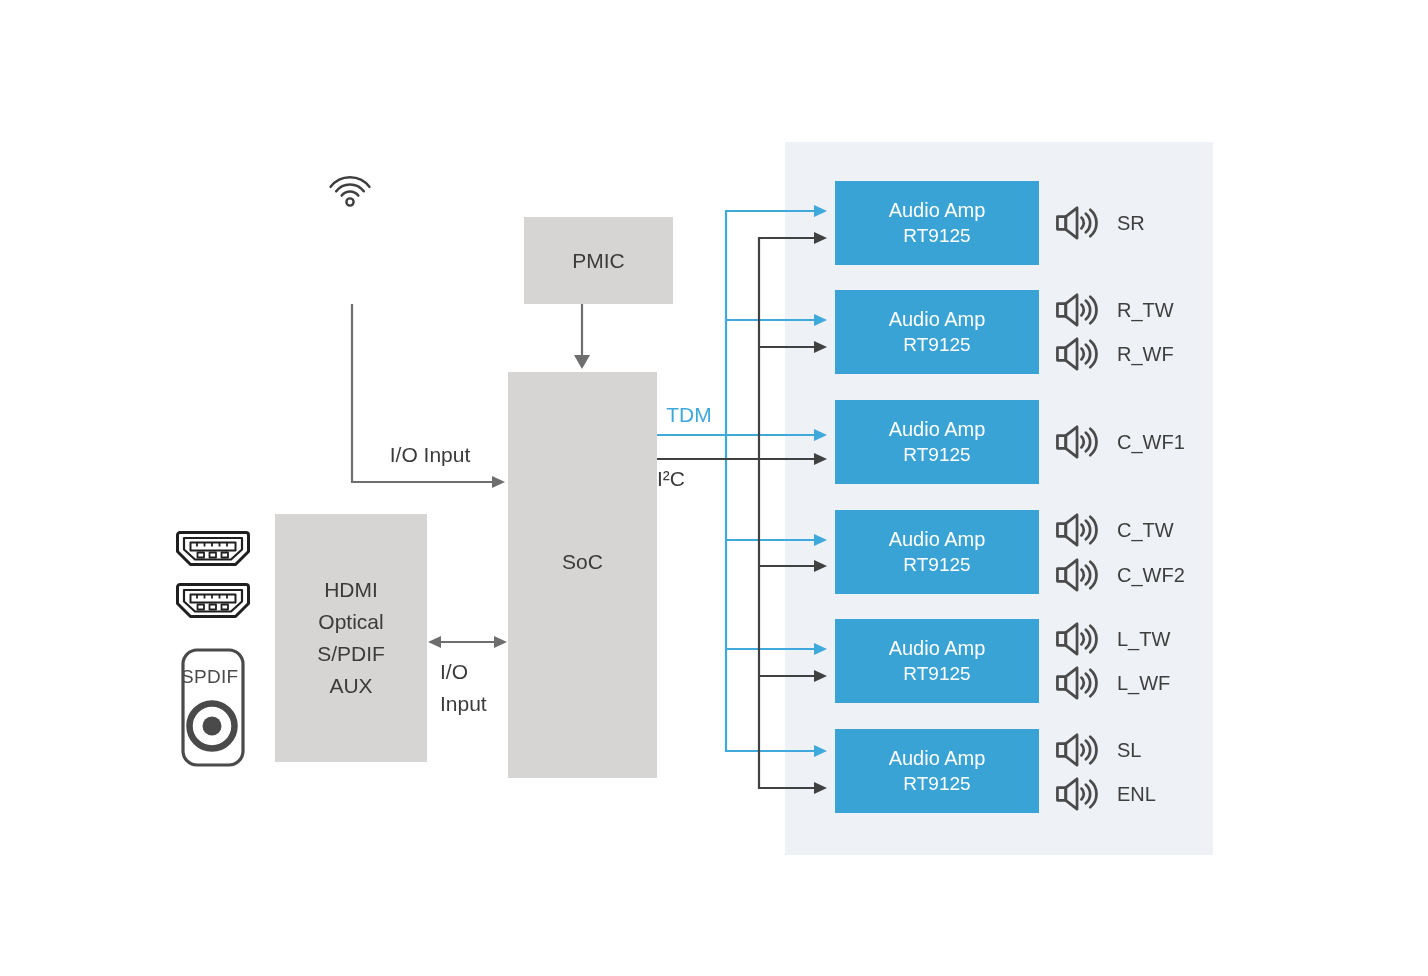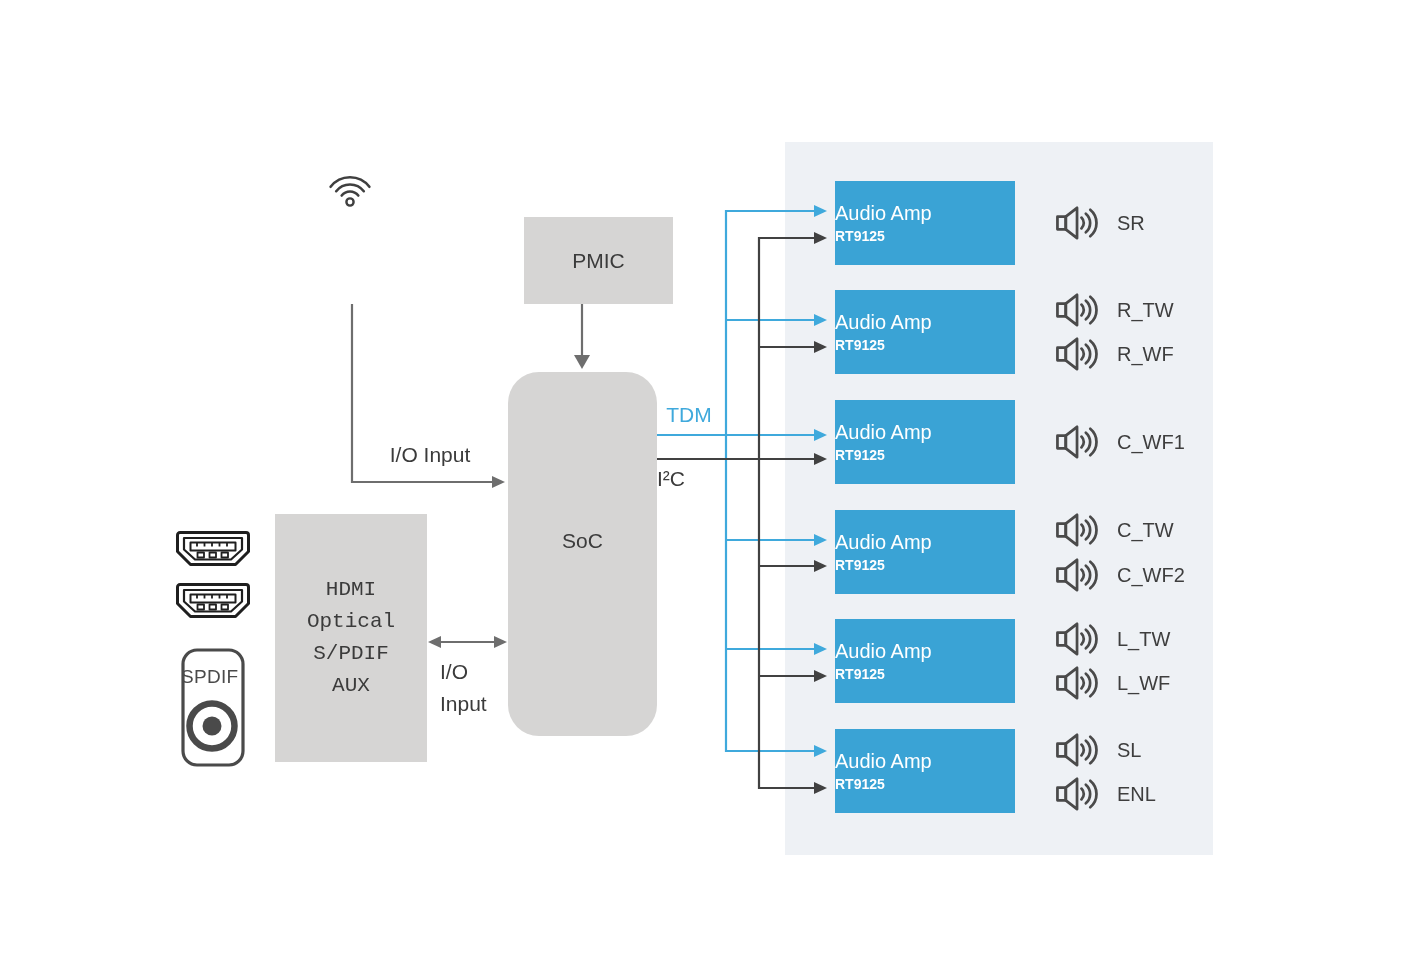--- a/index.html
+++ b/index.html
@@ -9,28 +9,28 @@
   }
   :root{
     --amp-blue:#3AA3D5; --wire-blue:#3FA9DC; --wire-gray:#6E6E6E; --wire-dark:#414141;
     --panel-bg:#EEF1F5; --block-gray:#D6D5D4; --ink:#3B3B3B; --icon-ink:#4A4A4A; --hdmi-ink:#1F1F1F;
   }
   
   .gblock{position:absolute;background:var(--block-gray);display:flex;flex-direction:column;
           align-items:center;justify-content:center;text-align:center;font-size:21px;line-height:31px;}
   .bt{left:275px;top:217px;width:152px;height:87px;}
   .pmic{left:508px;top:217px;width:149px;height:87px;margin-left:16px;}
-  .soc{left:508px;top:372px;width:149px;height:364px;border-radius:31px;}
-  .src{left:275px;top:514px;width:152px;height:248px;line-height:32px;font-family:Liberation Mono, monospace;}
+  .soc{left:508px;top:372px;width:149px;height:406px;}
+  .src{left:275px;top:514px;width:152px;height:248px;line-height:32px;}
   
   .panel{position:absolute;left:785px;top:142px;width:428px;height:713px;background:var(--panel-bg);}
-  .amp{position:absolute;left:835px;width:180px;height:84px;background:var(--amp-blue);
-       display:flex;flex-direction:column;align-items:flex-start;justify-content:center;gap:3px;color:#fff;}
+  .amp{position:absolute;left:835px;width:204px;height:84px;background:var(--amp-blue);
+       display:flex;flex-direction:column;align-items:center;justify-content:center;gap:3px;color:#fff;}
   .amp-t{font-size:20px;}
-  .amp-p{font-size:14px;font-weight:bold;}
+  .amp-p{font-size:19px;font-weight:normal;}
   
   .lbl{position:absolute;font-size:21px;color:var(--ink);}
   .lbl-io-top{left:355px;top:443px;width:150px;text-align:center;}
   .lbl-io-side{left:440px;top:656px;line-height:32px;}
   .lbl-tdm{left:659px;top:403px;width:60px;text-align:center;color:var(--wire-blue);}
   .lbl-i2c{left:657px;top:467px;width:60px;text-align:left;}
   .lbl-spdif{left:181px;top:666px;width:44px;text-align:center;font-size:19px;color:var(--icon-ink);letter-spacing:.3px;}
   
   svg.wires{position:absolute;left:0;top:0;pointer-events:none;}
   .wires .gray path,.wires .gray line{stroke:var(--wire-gray);stroke-width:2.2;fill:none;}

